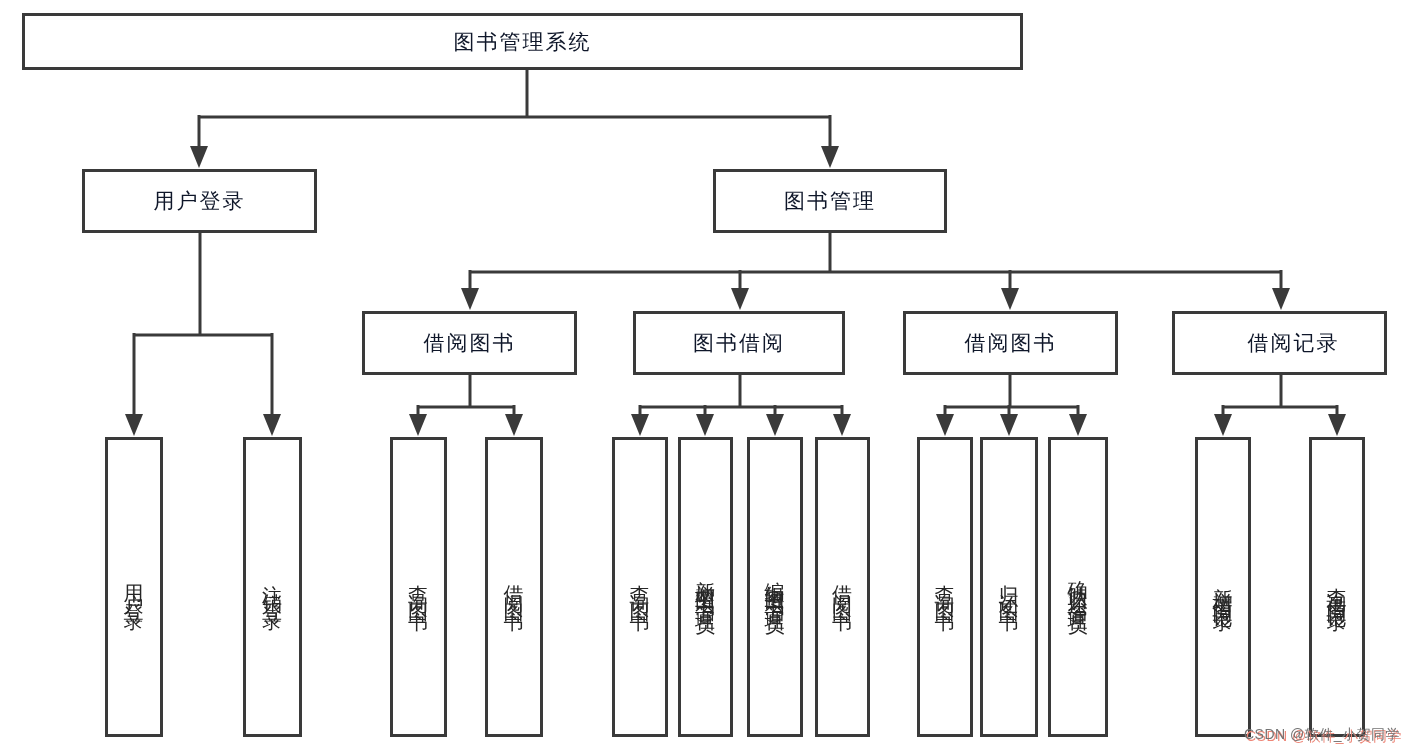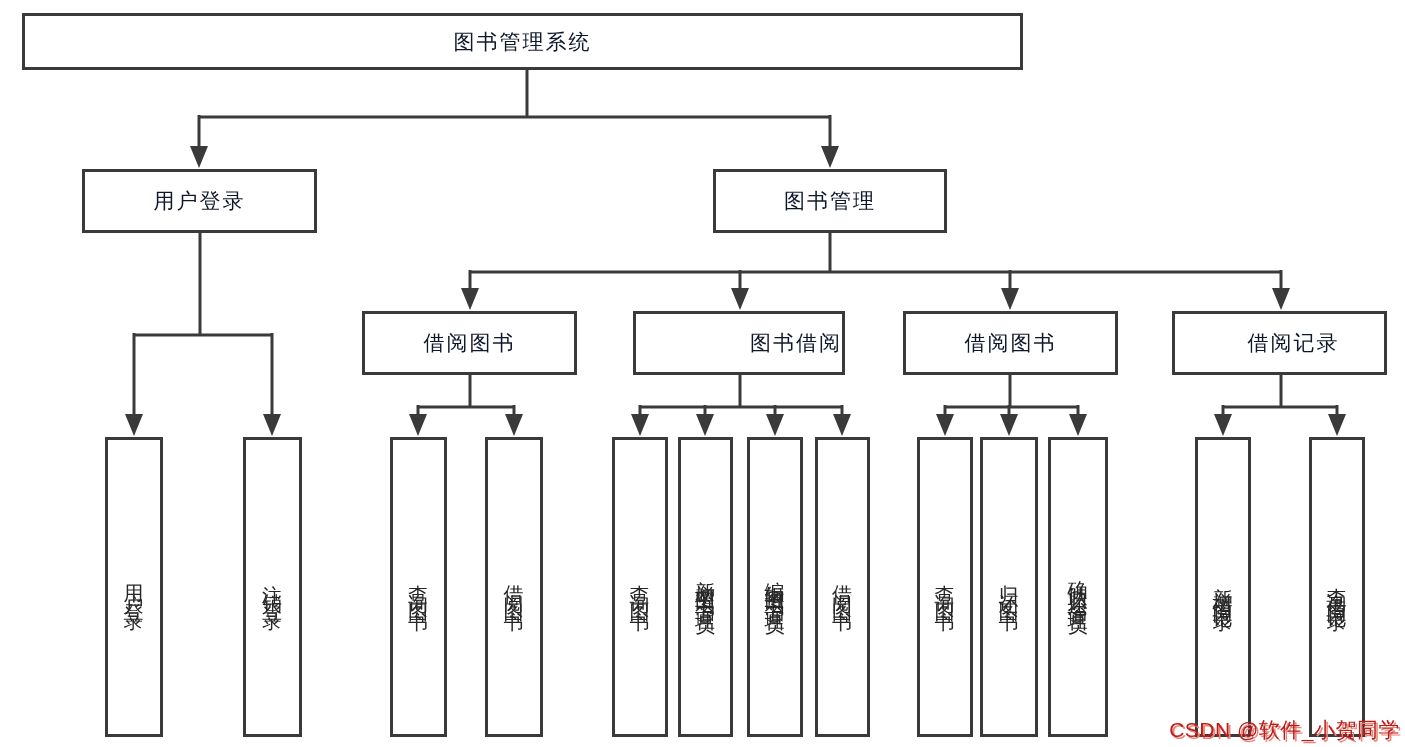--- a/index.html
+++ b/index.html
@@ -31,22 +31,22 @@
     font-size:20px;
     line-height:1;
     letter-spacing:9px;
     color:#262626;
     white-space:nowrap;
   }
   .v-box.tight span{letter-spacing:5px;}
   .watermark{
     position:absolute;
     right:5px;bottom:3px;
-    font-size:21px;
-    color:#b91c1c;
+    font-size:14px;
+    color:#737373;
     text-shadow:2px 2px 0 #ee8677;
     letter-spacing:0.5px;
     z-index:10;
     white-space:nowrap;
   }
 </style>
 </head>
 <body>
 
 <div class="stage">
@@ -120,21 +120,21 @@
   <div class="box h-box" style="left:82px;top:169px;width:235px;height:64px;">
     <span>用户登录</span>
   </div>
   <div class="box h-box" style="left:713px;top:169px;width:234px;height:64px;">
     <span>图书管理</span>
   </div>
 
   <div class="box h-box" style="left:362px;top:311px;width:215px;height:64px;">
     <span>借阅图书</span>
   </div>
-  <div class="box h-box" style="left:633px;top:311px;width:212px;height:64px;justify-content:flex-end;">
+  <div class="box h-box" style="left:633px;top:311px;width:212px;height:64px;">
     <span>图书借阅</span>
   </div>
   <div class="box h-box" style="left:903px;top:311px;width:215px;height:64px;">
     <span>借阅图书</span>
   </div>
   <div class="box h-box" style="left:1172px;top:311px;width:215px;height:64px;padding-left:28px;">
     <span>借阅记录</span>
   </div>
 
   <div class="box v-box" style="left:105px;top:437px;width:58px;height:300px;">

